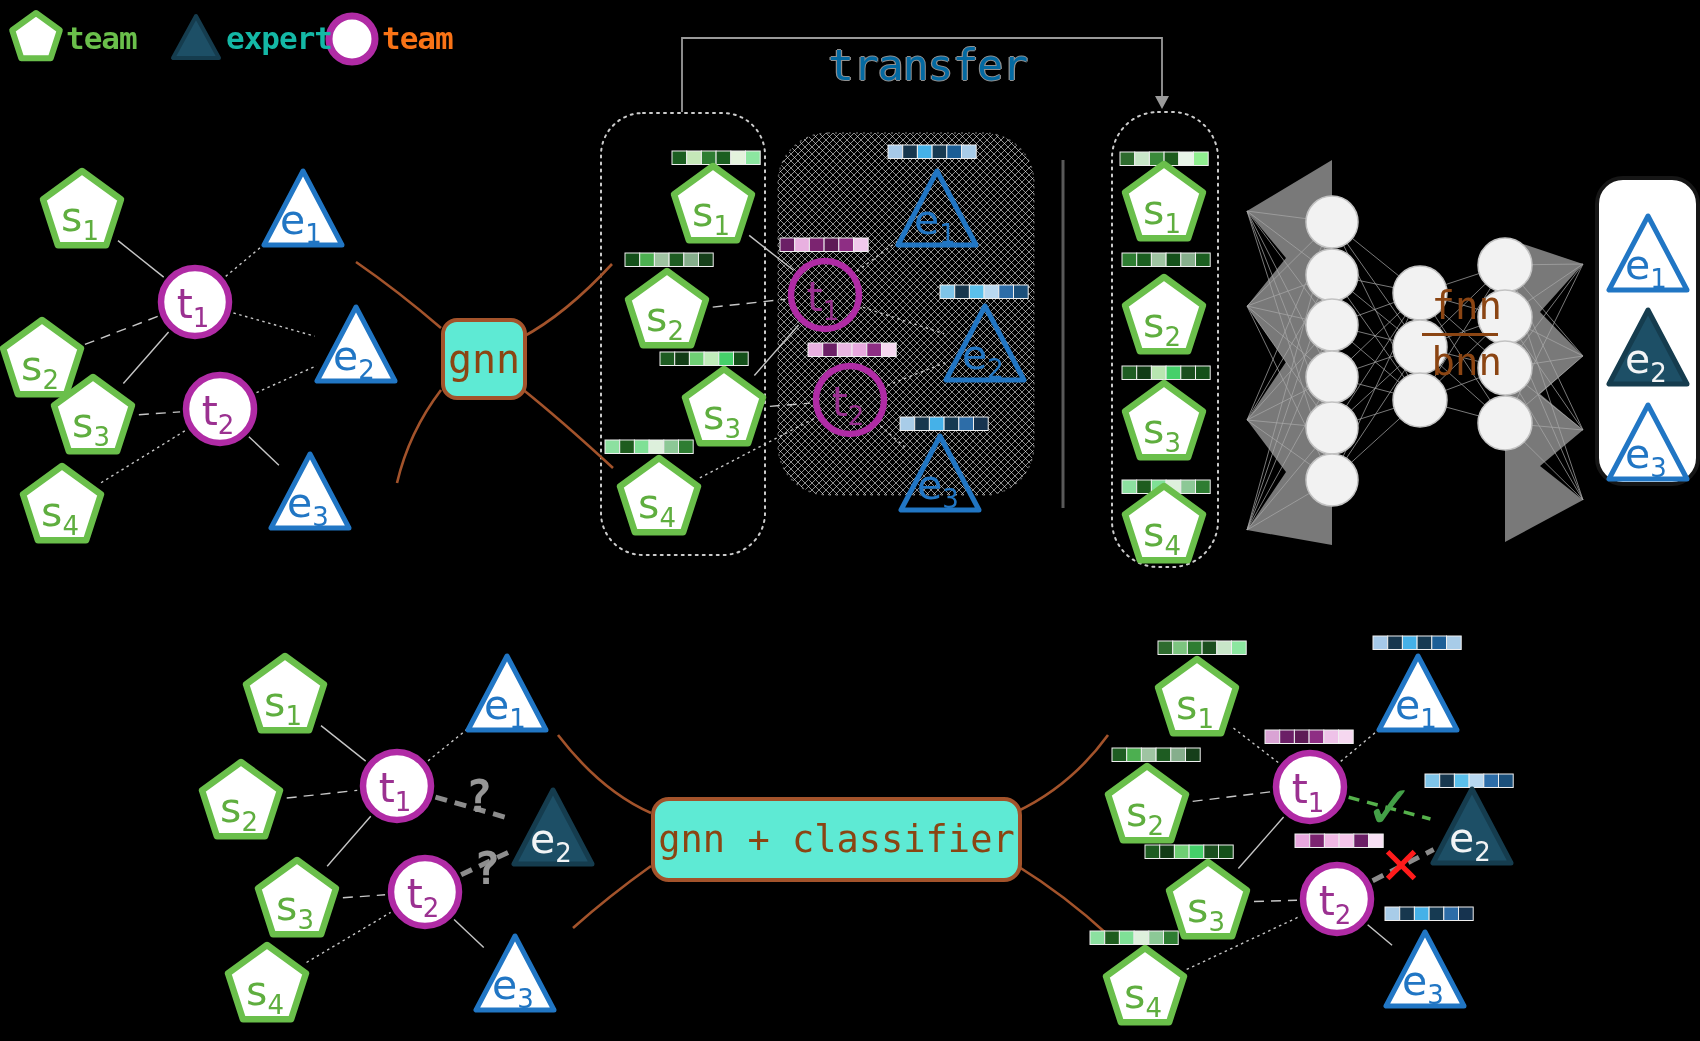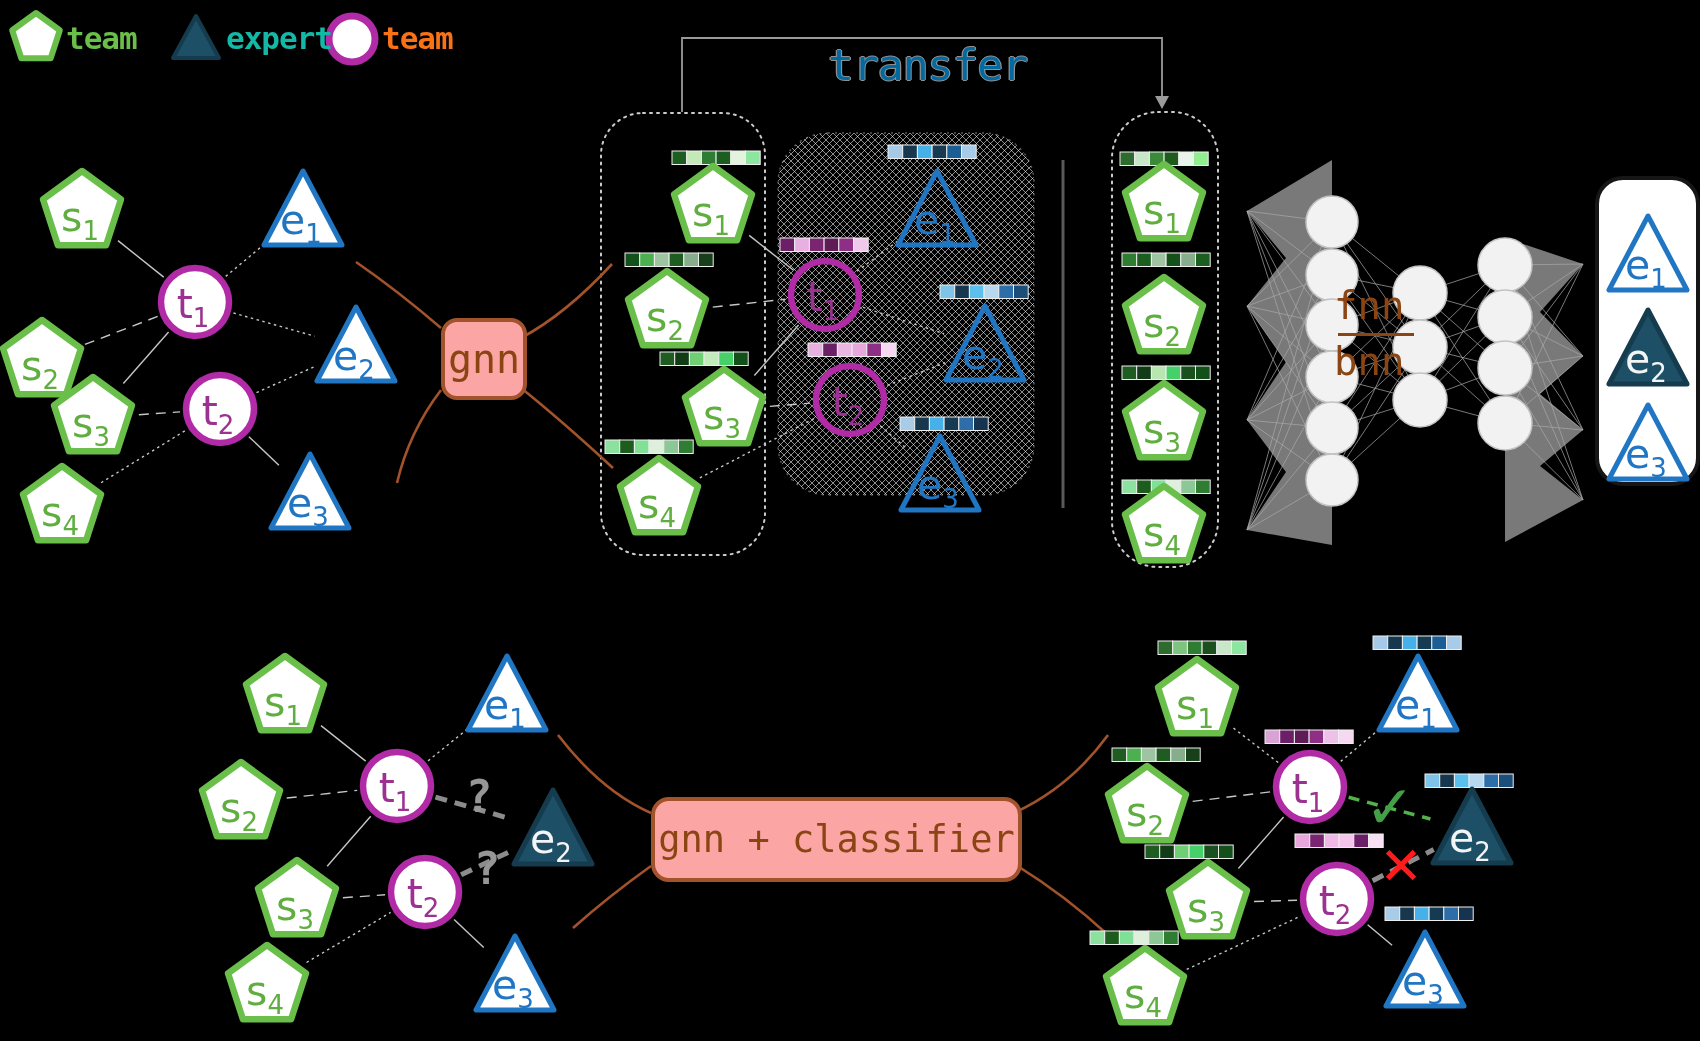--- a/index.html
+++ b/index.html
@@ -3,26 +3,26 @@
 <meta charset="utf-8">
 <style>
   html,body{margin:0;padding:0;background:#000;}
   #stage{position:relative;width:1700px;height:1041px;background:#000;overflow:hidden;
          font-family:"DejaVu Sans",sans-serif;}
   #diagram{position:absolute;left:0;top:0;}
   .overlay-label{position:absolute;font-family:"DejaVu Sans Mono",monospace;}
   .legend-label{font-size:31px;font-weight:bold;letter-spacing:-1px;}
   #transfer-label{left:828px;top:40px;font-size:43px;color:#0369a1;letter-spacing:-1px;
     text-shadow:1.2px 0 0 #8f8f8f,-1.2px 0 0 #8f8f8f,0 1.2px 0 #8f8f8f,0 -1.2px 0 #8f8f8f;}
-  .obox{position:absolute;background:#fca5a5;border:4px solid #a3532b;display:flex;
+  .obox{position:absolute;background:#5eead4;border:4px solid #a3532b;display:flex;
         align-items:center;justify-content:center;color:#8b4513;
         font-family:"DejaVu Sans Mono",monospace;}
   #gnn-box{left:441px;top:318px;width:78px;height:74px;border-radius:16px;font-size:40px;}
   #classifier-box{left:651px;top:797px;width:363px;height:77px;border-radius:18px;font-size:37px;}
-  #fraction{position:absolute;left:1334px;top:282px;width:84px;text-align:left;
+  #fraction{position:absolute;left:1418px;top:282px;width:84px;text-align:right;
             color:#8b4513;font-family:"DejaVu Sans Mono",monospace;font-size:39px;line-height:1.25;}
   #fraction .frac-line{display:block;border-top:3px solid #8b4513;margin:2px 4px;}
 </style>
 </head>
 <body>
 
 <div id="stage">
   <svg id="diagram" width="1700" height="1041" viewBox="0 0 1700 1041">
       <defs>
         <pattern id="hatch" width="7" height="7" patternUnits="userSpaceOnUse">

